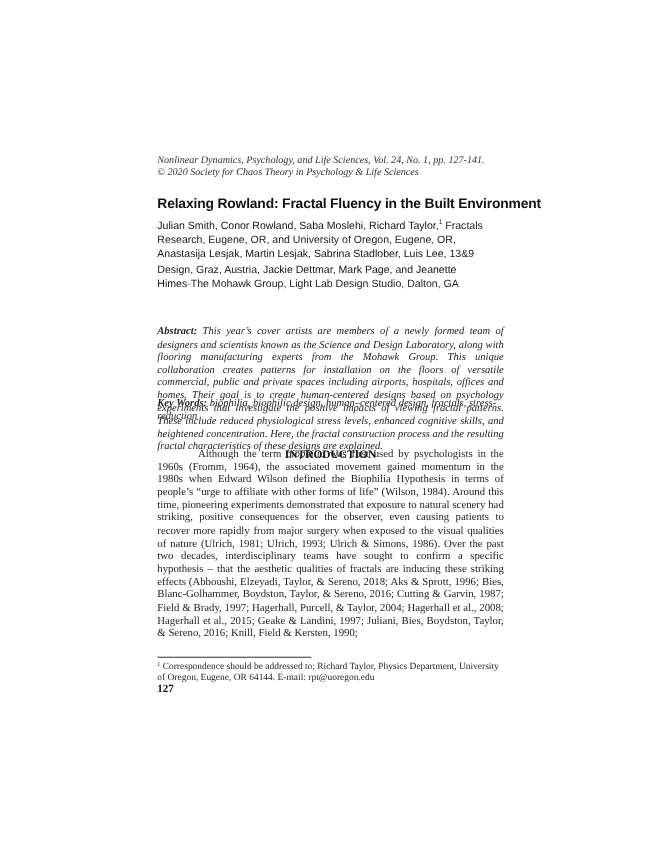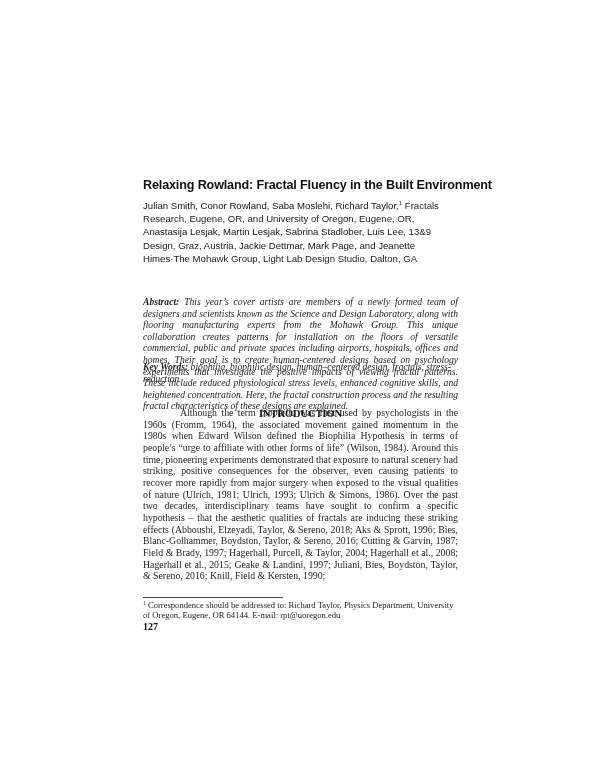--- a/index.html
+++ b/index.html
@@ -116,20 +116,24 @@
     font-size: 10px;
     line-height: 12px;
     color: #111;
   }
 </style>
 </head>
 <body>
 
 <div class="page">
 
+  <div class="col journal">
+    <div>Nonlinear Dynamics, Psychology, and Life Sciences, Vol. 24, No. 1, pp. 127-141.</div>
+    <div>© 2020 Society for Chaos Theory in Psychology &amp; Life Sciences</div>
+  </div>
 
   <div class="col title">Relaxing Rowland: Fractal Fluency in the Built Environment</div>
 
   <div class="col authors"><b>Julian Smith, Conor Rowland, Saba Moslehi, Richard Taylor,</b><sup>1</sup><span> Fractals Research, Eugene, OR, and University of Oregon, Eugene, OR, </span><b>Anastasija Lesjak, Martin Lesjak, Sabrina Stadlober, Luis Lee,</b><span> 13&amp;9 Design, Graz, Austria, </span><b>Jackie Dettmar, Mark Page,</b><span> and </span><b>Jeanette Himes</b><span>·The Mohawk Group, Light Lab Design Studio, Dalton, GA</span></div>
 
   <div class="col abstract"><span class="lbl">Abstract:</span><span> This year’s cover artists are members of a newly formed team of designers and scientists known as the Science and Design Laboratory, along with flooring manufacturing experts from the Mohawk Group. This unique collaboration creates patterns for installation on the floors of versatile commercial, public and private spaces including airports, hospitals, offices and homes. Their goal is to create human-centered designs based on psychology experiments that investigate the positive impacts of viewing fractal patterns. These include reduced physiological stress levels, enhanced cognitive skills, and heightened concentration. Here, the fractal construction process and the resulting fractal characteristics of these designs are explained.</span></div>
 
   <div class="col keywords"><span class="lbl">Key Words:</span><span> biophilia, biophilic design, human–centered design, fractals, stress-reduction</span></div>
 
   <div class="col heading">INTRODUCTION</div>

